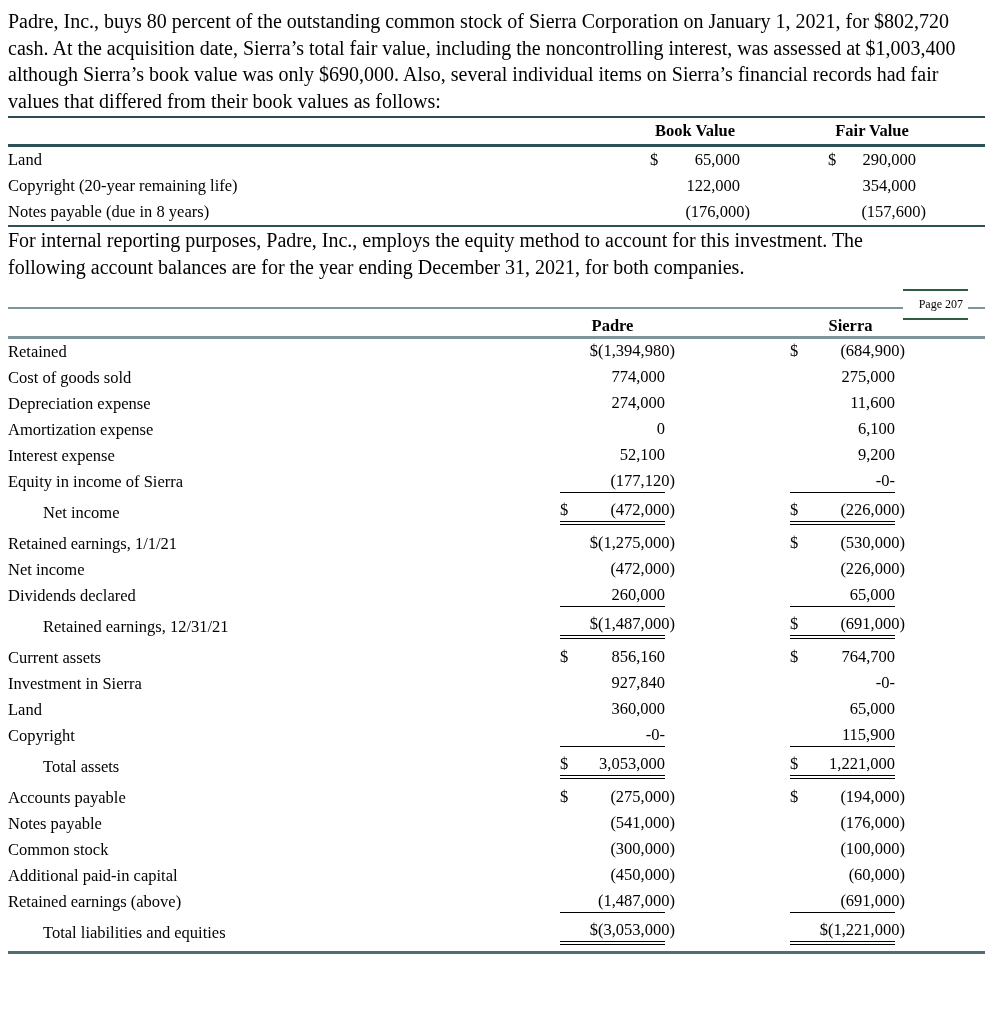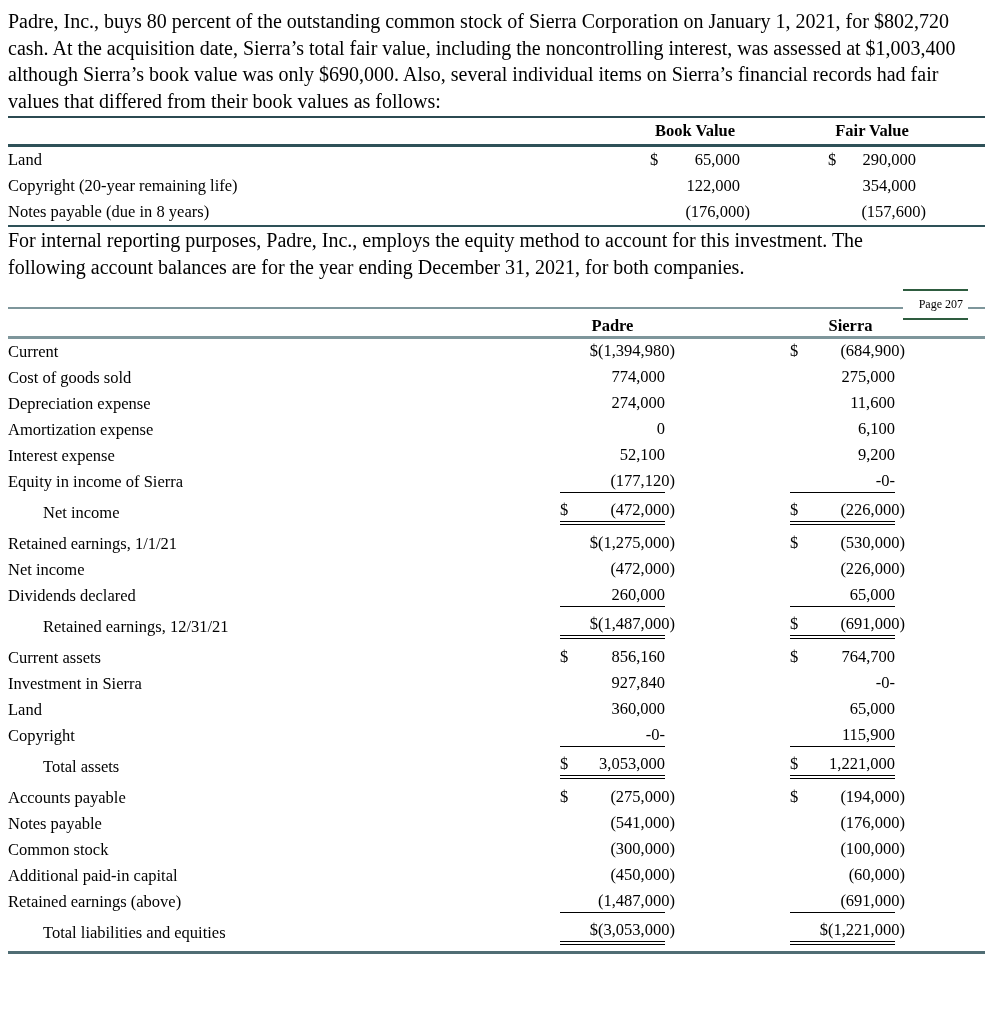--- a/index.html
+++ b/index.html
@@ -164,21 +164,21 @@
   </div>
 
   <div class="t2">
     <div class="thead">
       <div class="label"></div>
       <div class="hdr c-padre">Padre</div>
       <div class="hdr c-sierra">Sierra</div>
     </div>
     <div id="t2-rows">
         <div class="row">
-          <div class="label">Current</div>
+          <div class="label">Retained</div>
           <div class="num-cell c-padre">
             <span class="pre"></span>
             <span class="val paren">$(1,394,980)</span>
           </div>
           <div class="num-cell c-sierra">
             <span class="pre">$</span>
             <span class="val paren">(684,900)</span>
           </div>
         </div>
         <div class="row">

